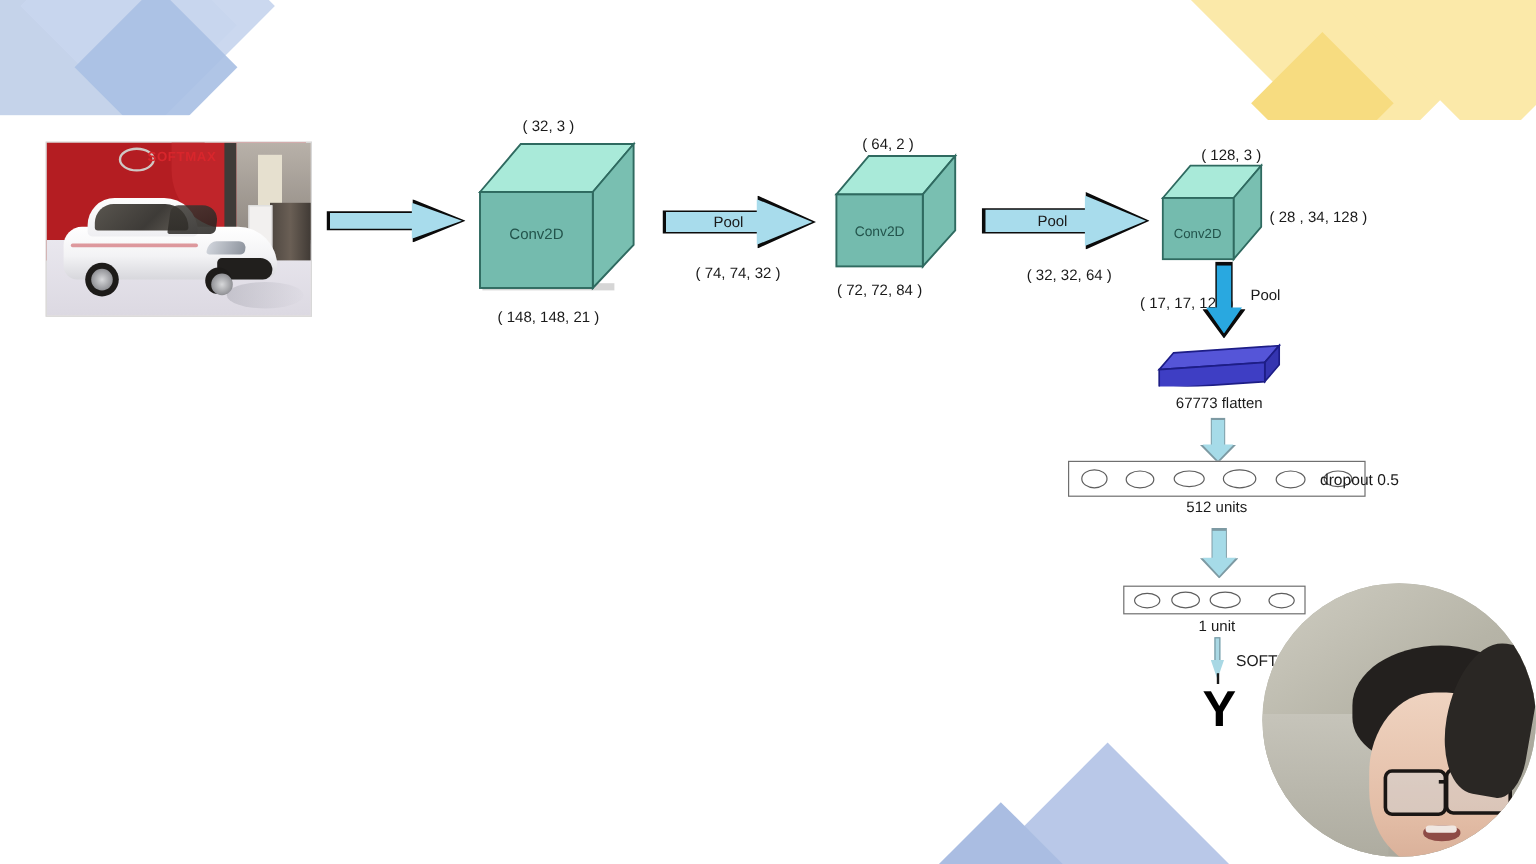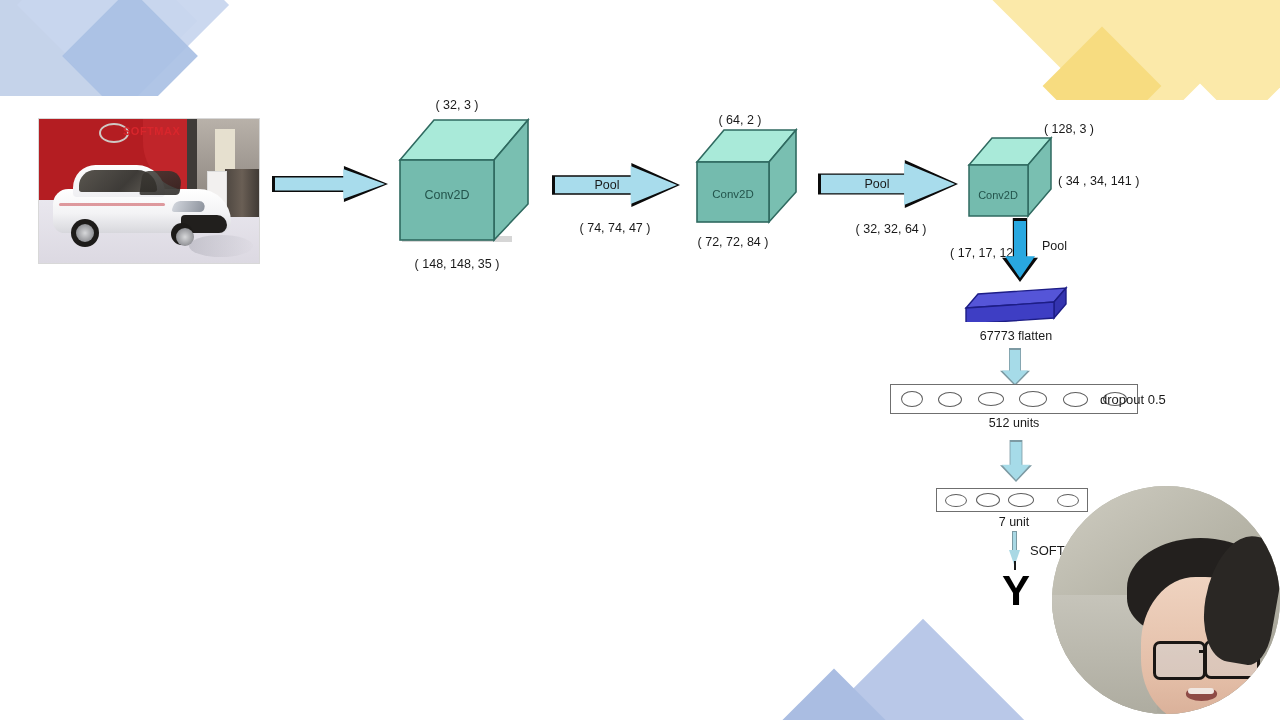--- a/index.html
+++ b/index.html
@@ -265,53 +265,53 @@
   <div class="cube">
     <div class="shadow" style="left:402px;top:236px;width:110px;height:6px;"></div>
     <div class="top" style="left:398px;top:115px;width:0;height:0;border:0;background:none;"></div>
     <svg style="position:absolute;left:396px;top:112px;" width="136" height="130">
       <polygon points="4,48 38,8 132,8 98,48" fill="#a9ead9" stroke="#2f6a60" stroke-width="1.6"></polygon>
       <polygon points="98,48 132,8 132,92 98,128" fill="#79bfb1" stroke="#2f6a60" stroke-width="1.6"></polygon>
       <rect x="4" y="48" width="94" height="80" fill="#74bbae" stroke="#2f6a60" stroke-width="1.6"></rect>
     </svg>
     <div class="lbl" style="left:447px;top:188px;transform:translateX(-50%);font-size:12.5px;color:#23544c;">Conv2D</div>
   </div>
-  <div class="lbl" style="left:457px;top:257px;transform:translateX(-50%);font-size:12.5px;">( 148, 148, 35 )</div>
+  <div class="lbl" style="left:457px;top:257px;transform:translateX(-50%);font-size:12.5px;">( 148, 148, 21 )</div>
 
   <div class="rarrow-outline" style="left:552px;top:163px;width:128px;height:44px;"></div>
   <div class="rarrow-fill" style="left:555px;top:166px;width:122px;height:38px;"></div>
   <div class="rarrow-label" style="left:552px;top:178px;width:110px;height:14px;font-size:12.5px;">Pool</div>
-  <div class="lbl" style="left:615px;top:221px;transform:translateX(-50%);font-size:12.5px;">( 74, 74, 47 )</div>
+  <div class="lbl" style="left:615px;top:221px;transform:translateX(-50%);font-size:12.5px;">( 74, 74, 32 )</div>
 
   <div class="lbl" style="left:740px;top:113px;transform:translateX(-50%);font-size:12.5px;">( 64, 2 )</div>
   <div class="cube">
     <svg style="position:absolute;left:694px;top:124px;" width="106" height="102">
       <polygon points="3,38 30,6 102,6 75,38" fill="#a9ead9" stroke="#2f6a60" stroke-width="1.6"></polygon>
       <polygon points="75,38 102,6 102,68 75,98" fill="#79bfb1" stroke="#2f6a60" stroke-width="1.6"></polygon>
       <rect x="3" y="38" width="72" height="60" fill="#74bbae" stroke="#2f6a60" stroke-width="1.6"></rect>
     </svg>
     <div class="lbl" style="left:733px;top:188px;transform:translateX(-50%);font-size:11.5px;color:#23544c;">Conv2D</div>
   </div>
   <div class="lbl" style="left:733px;top:235px;transform:translateX(-50%);font-size:12.5px;">( 72, 72, 84 )</div>
 
   <div class="rarrow-outline" style="left:818px;top:160px;width:140px;height:48px;"></div>
   <div class="rarrow-fill" style="left:821px;top:163px;width:134px;height:42px;"></div>
   <div class="rarrow-label" style="left:818px;top:177px;width:118px;height:14px;font-size:12.5px;">Pool</div>
   <div class="lbl" style="left:891px;top:222px;transform:translateX(-50%);font-size:12.5px;">( 32, 32, 64 )</div>
 
-  <div class="lbl" style="left:1069px;top:122px;transform:translateX(-50%);font-size:12.5px;">( 128, 3 )</div>
+  <div class="lbl" style="left:1026px;top:122px;transform:translateX(-50%);font-size:12.5px;">( 128, 3 )</div>
   <div class="cube">
     <svg style="position:absolute;left:966px;top:133px;" width="88" height="86">
       <polygon points="3,32 26,5 85,5 62,32" fill="#a9ead9" stroke="#2f6a60" stroke-width="1.5"></polygon>
       <polygon points="62,32 85,5 85,56 62,83" fill="#79bfb1" stroke="#2f6a60" stroke-width="1.5"></polygon>
       <rect x="3" y="32" width="59" height="51" fill="#74bbae" stroke="#2f6a60" stroke-width="1.5"></rect>
     </svg>
     <div class="lbl" style="left:998px;top:189px;transform:translateX(-50%);font-size:11px;color:#23544c;">Conv2D</div>
   </div>
-  <div class="lbl" style="left:1058px;top:174px;font-size:12.5px;">( 34 , 34, 141 )</div>
+  <div class="lbl" style="left:1058px;top:174px;font-size:12.5px;">( 28 , 34, 128 )</div>
   <div class="lbl" style="left:989px;top:246px;transform:translateX(-50%);font-size:12.5px;">( 17, 17, 128 )</div>
 
   <div class="darrow-outline" style="left:1002px;top:218px;width:36px;height:64px;"></div>
   <div class="darrow-fill" style="left:1005px;top:221px;width:30px;height:57px;"></div>
   <div class="lbl" style="left:1042px;top:239px;font-size:12.5px;">Pool</div>
 
   <div class="flatbar">
     <svg style="position:absolute;left:962px;top:286px;" width="108" height="36">
       <polygon points="4,22 16,8 104,2 92,16" fill="#5555d8" stroke="#1d1d86" stroke-width="1.4"></polygon>
       <polygon points="92,16 104,2 104,18 92,32" fill="#3434b0" stroke="#1d1d86" stroke-width="1.4"></polygon>
@@ -340,21 +340,21 @@
   <div class="darrow-lite-fill" style="left:1002px;top:442px;width:28px;height:38px;"></div>
 
   <div class="densebox" style="left:936px;top:488px;width:152px;height:24px;">
     <div class="unitrow" style="padding:0 8px;justify-content:space-between;">
       <div class="unit" style="width:20px;height:11px;"></div>
       <div class="unit" style="width:22px;height:12px;"></div>
       <div class="unit" style="width:24px;height:12px;"></div>
       <div class="unit" style="width:20px;height:11px;margin-left:14px;"></div>
     </div>
   </div>
-  <div class="lbl" style="left:1014px;top:515px;transform:translateX(-50%);font-size:12.5px;">7 unit</div>
+  <div class="lbl" style="left:1014px;top:515px;transform:translateX(-50%);font-size:12.5px;">1 unit</div>
 
   <div class="thinarrow" style="left:1009px;top:531px;width:12px;height:42px;">
     <div class="ta-stem"></div>
     <div class="ta-head"></div>
     <div class="ta-tip"></div>
   </div>
   <div class="lbl" style="left:1030px;top:543px;font-size:13px;">SOFTMAX</div>
 
   <div class="ychar" style="left:1002px;top:570px;font-size:42px;">Y</div>
 

